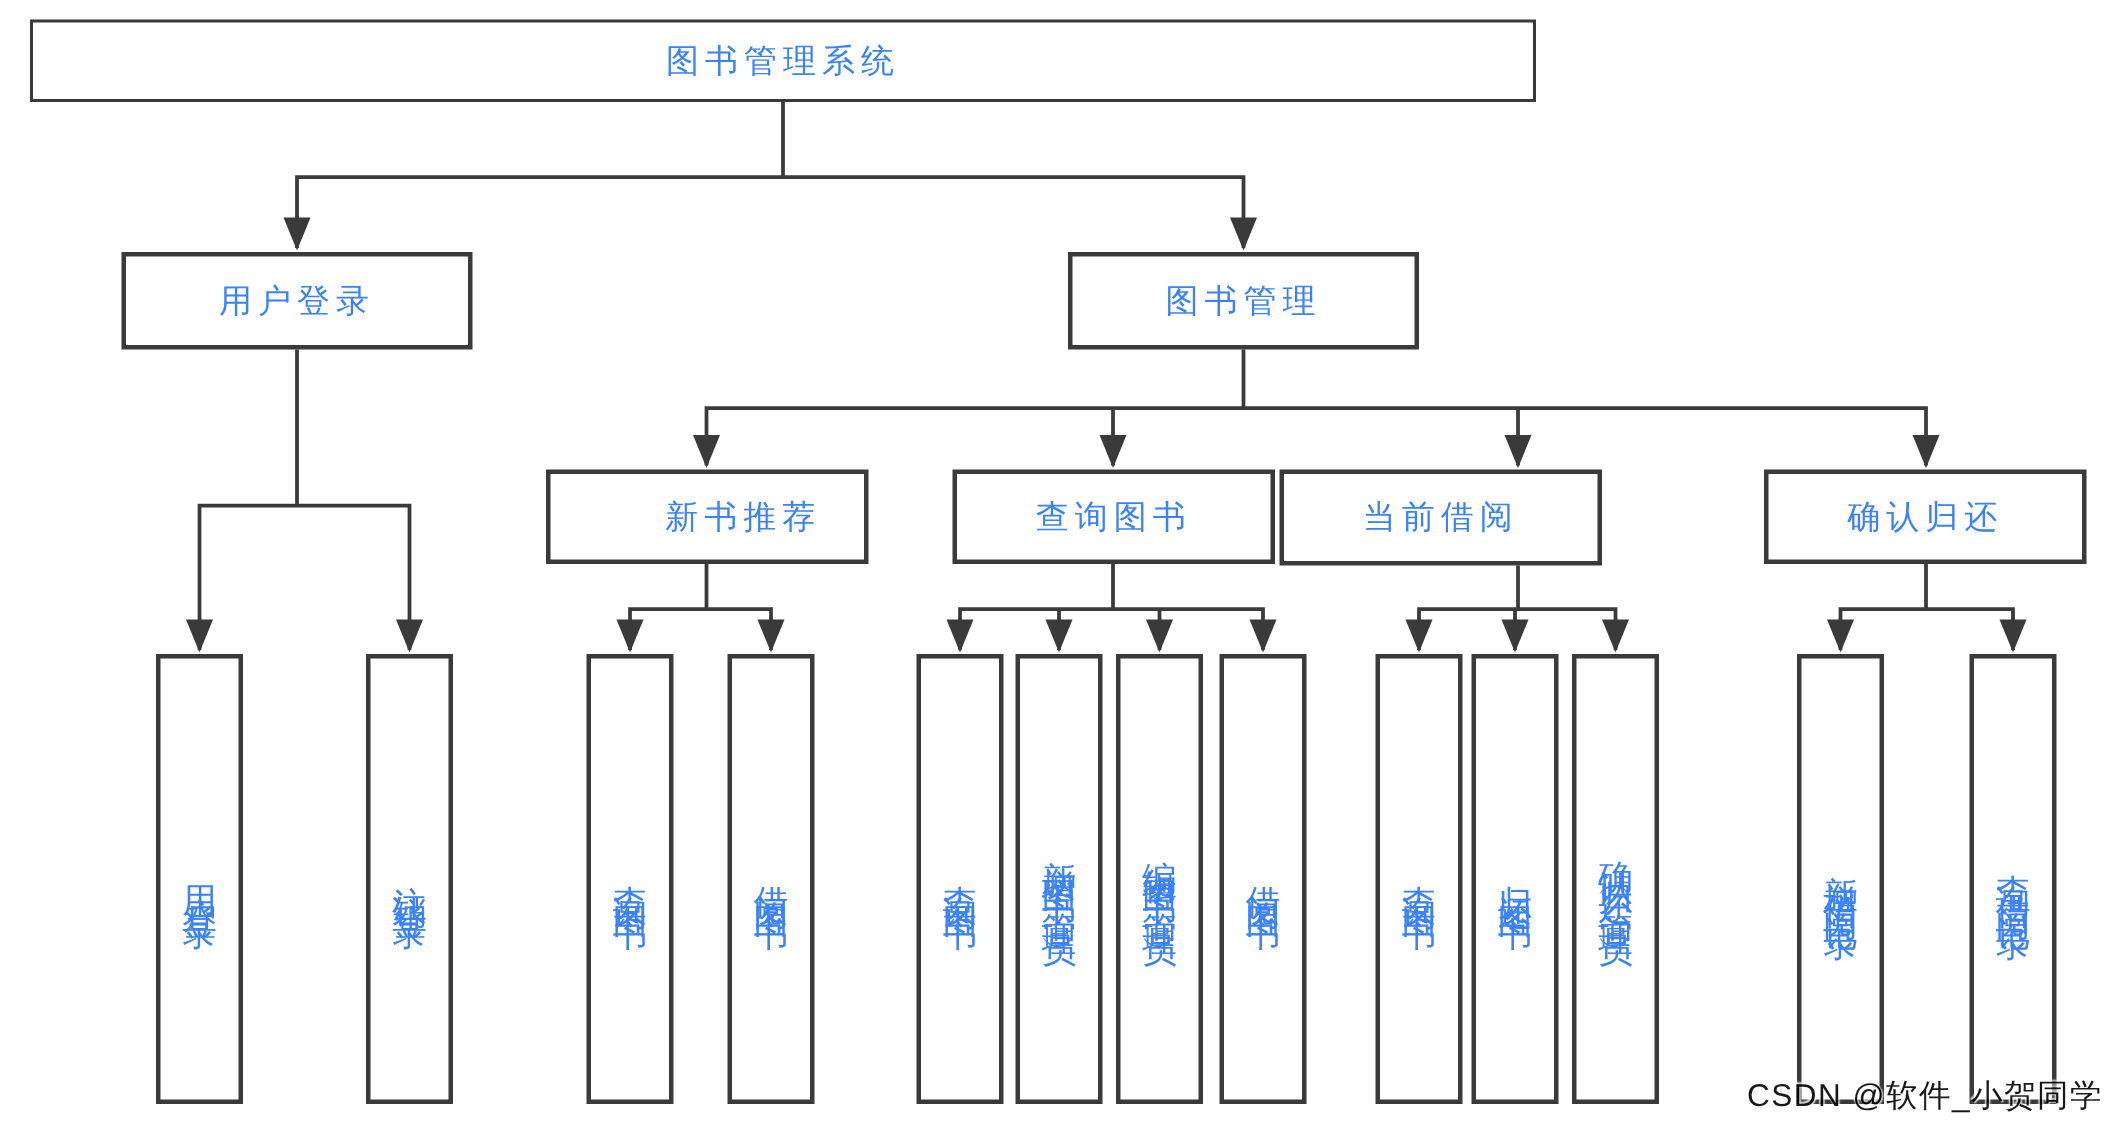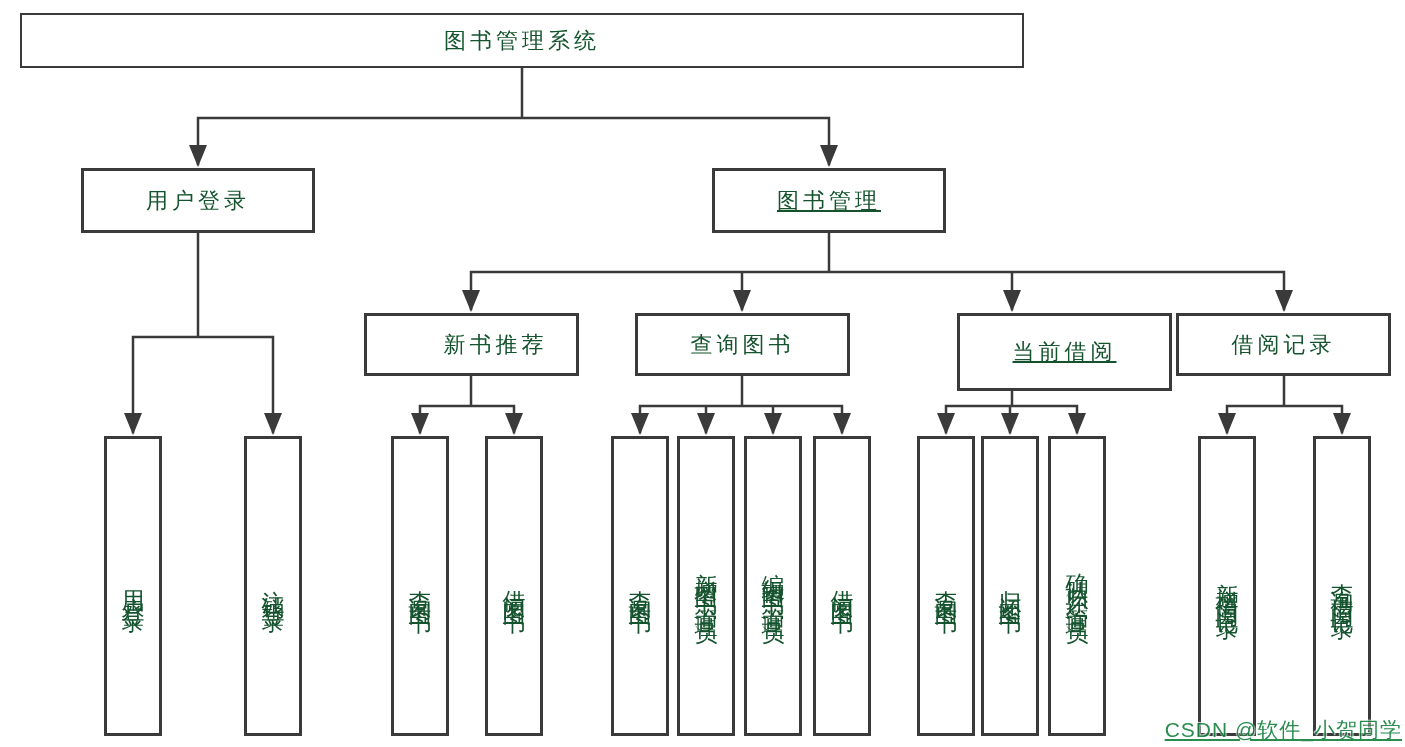--- a/index.html
+++ b/index.html
@@ -20,21 +20,21 @@
     left: 0; top: 0;
     width: 1405px; height: 747px;
   }
   .node {
     position: absolute;
     background: #ffffff;
     border: 3px solid #3a3a3a;
     display: flex;
     align-items: center;
     justify-content: center;
-    color: #14532d;
+    color: #3b82f6;
   }
   .hbox {
     font-size: 22px;
     letter-spacing: 4px;
     white-space: nowrap;
   }
   .root-box {
     border-width: 2.5px;
   }
   .vbox .vtext {
@@ -44,26 +44,25 @@
     line-height: 1;
     letter-spacing: 7px;
     white-space: nowrap;
   }
   .watermark {
     position: absolute;
     right: 3px;
     bottom: 3px;
     font-size: 21px;
     letter-spacing: 1px;
-    color: #15803d;
+    color: #000000;
     opacity: 0.9;
     z-index: 10;
     white-space: nowrap;
     text-shadow: 1px 1px 1px rgba(255,255,255,0.9), -1px -1px 1px rgba(255,255,255,0.9);
-    text-decoration: underline;
   }
 </style>
 </head>
 <body>
 
 <div class="canvas">
 
   <svg class="connectors" viewBox="0 0 1405 747" aria-hidden="true">
     <g stroke="#3a3a3a" stroke-width="2.5" fill="none" stroke-linecap="square">
       <path d="M522 68 V118 M198 118 H829 M198 118 V164 M829 118 V164"></path>
@@ -97,35 +96,35 @@
     </g>
   </svg>
 
   <div class="node hbox root-box" style="left:20px; top:13px; width:1004px; height:55px;">
     <span>图书管理系统</span>
   </div>
 
   <div class="node hbox" style="left:81px; top:168px; width:234px; height:65px;">
     <span>用户登录</span>
   </div>
-  <div class="node hbox" style="left:712px; top:168px; width:234px; height:65px;text-decoration:underline;">
+  <div class="node hbox" style="left:712px; top:168px; width:234px; height:65px;">
     <span>图书管理</span>
   </div>
 
   <div class="node hbox" style="left:364px; top:313px; width:215px; height:63px;padding-left:48px;">
     <span>新书推荐</span>
   </div>
   <div class="node hbox" style="left:635px; top:313px; width:215px; height:63px;">
     <span>查询图书</span>
   </div>
-  <div class="node hbox" style="left:957px; top:313px; width:215px; height:78px;text-decoration:underline;">
+  <div class="node hbox" style="left:853px; top:313px; width:215px; height:64px;">
     <span>当前借阅</span>
   </div>
   <div class="node hbox" style="left:1176px; top:313px; width:215px; height:63px;">
-    <span>借阅记录</span>
+    <span>确认归还</span>
   </div>
 
   <div class="node vbox" style="left:104px; top:436px; width:58px; height:300px;">
     <span class="vtext">用户登录</span>
   </div>
   <div class="node vbox" style="left:244px; top:436px; width:58px; height:300px;">
     <span class="vtext">注销登录</span>
   </div>
 
   <div class="node vbox" style="left:391px; top:436px; width:58px; height:300px;">

